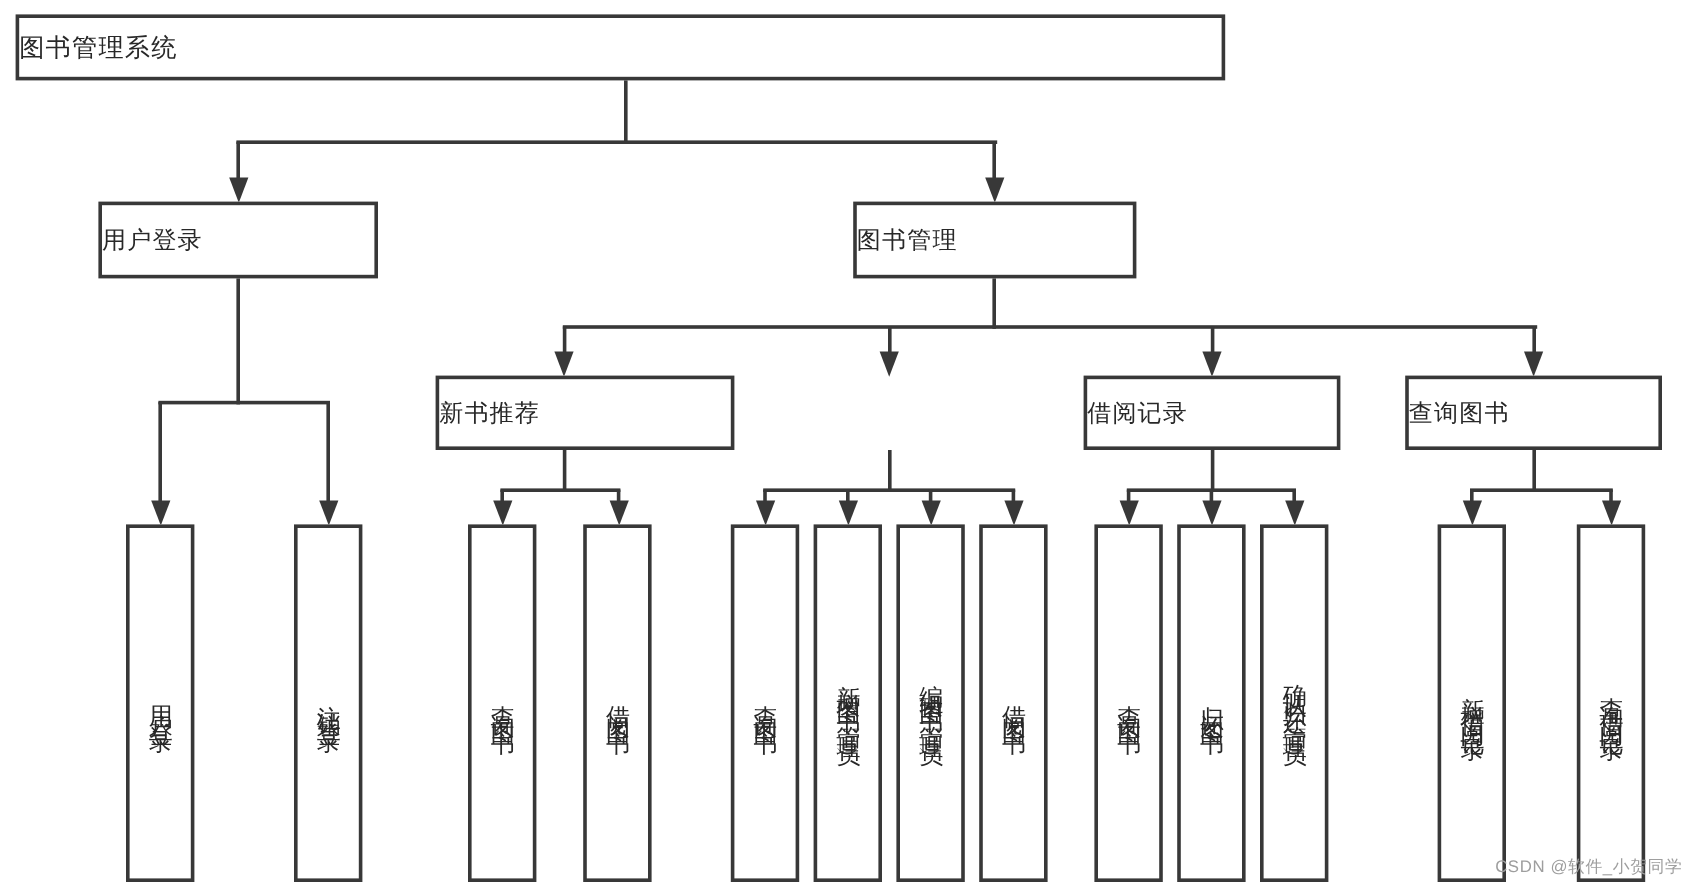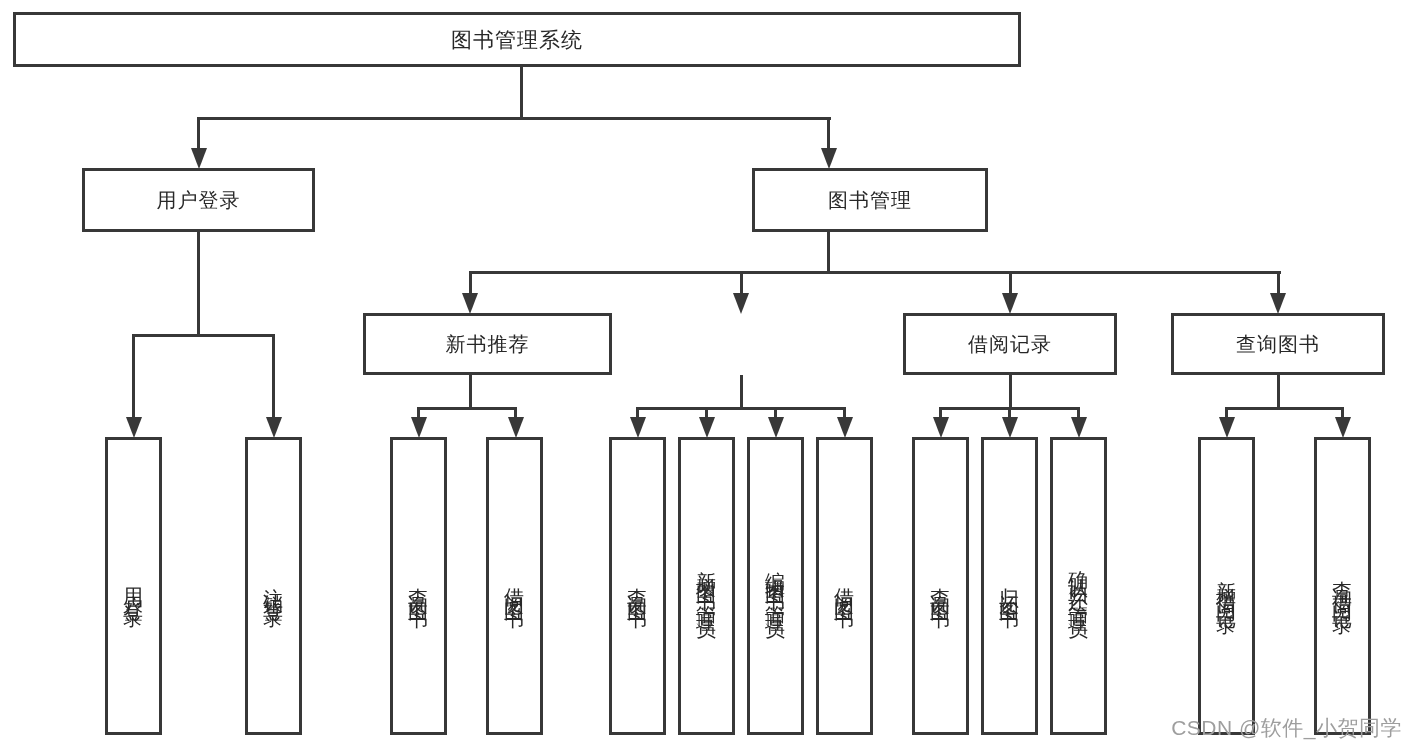--- a/index.html
+++ b/index.html
@@ -11,21 +11,21 @@
   html,body{margin:0;padding:0;background:var(--background);}
   .stage{
     position:relative;width:1405px;height:747px;overflow:hidden;
     background:var(--background);
     font-family:"Liberation Sans","DejaVu Sans",sans-serif;
     color:var(--text);
   }
   .node{
     position:absolute;box-sizing:border-box;
     border:3px solid var(--line);background:#fff;
-    display:flex;align-items:center;justify-content:center;
+    display:flex;align-items:center;
     font-size:20px;letter-spacing:1px;white-space:nowrap;
   }
   .node.title{font-size:21px;}
   .leaf{
     position:absolute;box-sizing:border-box;width:57px;height:298px;
     border:3px solid var(--line);background:#fff;
     display:flex;align-items:center;justify-content:center;
   }
   .vlabel{
     writing-mode:vertical-rl;text-orientation:mixed;
@@ -34,21 +34,21 @@
   .v,.h{position:absolute;background:var(--line);}
   .v{width:3px;}
   .h{height:3px;}
   .arr{
     position:absolute;width:0;height:0;
     border-left:8px solid transparent;border-right:8px solid transparent;
     border-top:21px solid var(--line);
   }
   .watermark{
     position:absolute;top:714px;right:3px;z-index:5;
-    font-size:21px;color:var(--watermark);letter-spacing:0.5px;white-space:nowrap;
+    font-size:14px;color:var(--watermark);letter-spacing:0.5px;white-space:nowrap;
   }
 </style>
 </head>
 <body>
 
 <div class="stage">
 
   <div class="node title" style="left:13px;top:12px;width:1008px;height:55px;">
     <span>图书管理系统</span>
   </div>
@@ -56,21 +56,21 @@
   <div class="v" style="left:520px;top:67px;height:53px;"></div>
   <div class="h" style="left:197px;top:116.5px;width:634px;"></div>
   <div class="v" style="left:197px;top:118px;height:33px;"></div>
   <div class="v" style="left:827px;top:118px;height:33px;"></div>
   <div class="arr" style="left:190.5px;top:148px;"></div>
   <div class="arr" style="left:820.5px;top:148px;"></div>
 
   <div class="node" style="left:82px;top:168px;width:233px;height:64px;">
     <span>用户登录</span>
   </div>
-  <div class="node" style="left:752px;top:168px;width:236px;height:64px;">
+  <div class="node" style="left:711px;top:168px;width:236px;height:64px;">
     <span>图书管理</span>
   </div>
 
   <div class="v" style="left:197px;top:232px;height:105px;"></div>
   <div class="h" style="left:132px;top:333.5px;width:143px;"></div>
   <div class="v" style="left:132px;top:335px;height:86px;"></div>
   <div class="v" style="left:272px;top:335px;height:86px;"></div>
   <div class="arr" style="left:125.5px;top:417px;"></div>
   <div class="arr" style="left:265.5px;top:417px;"></div>
 

